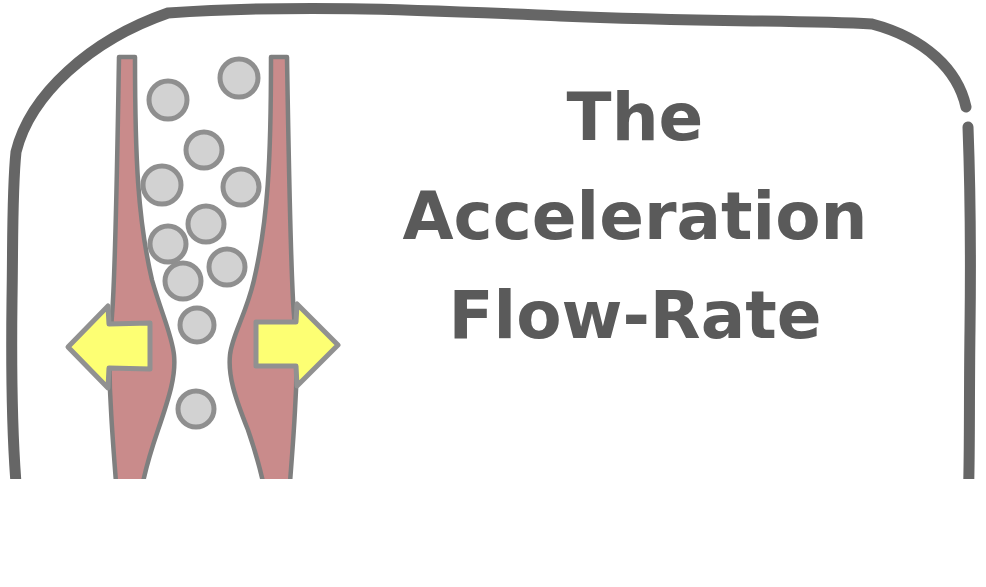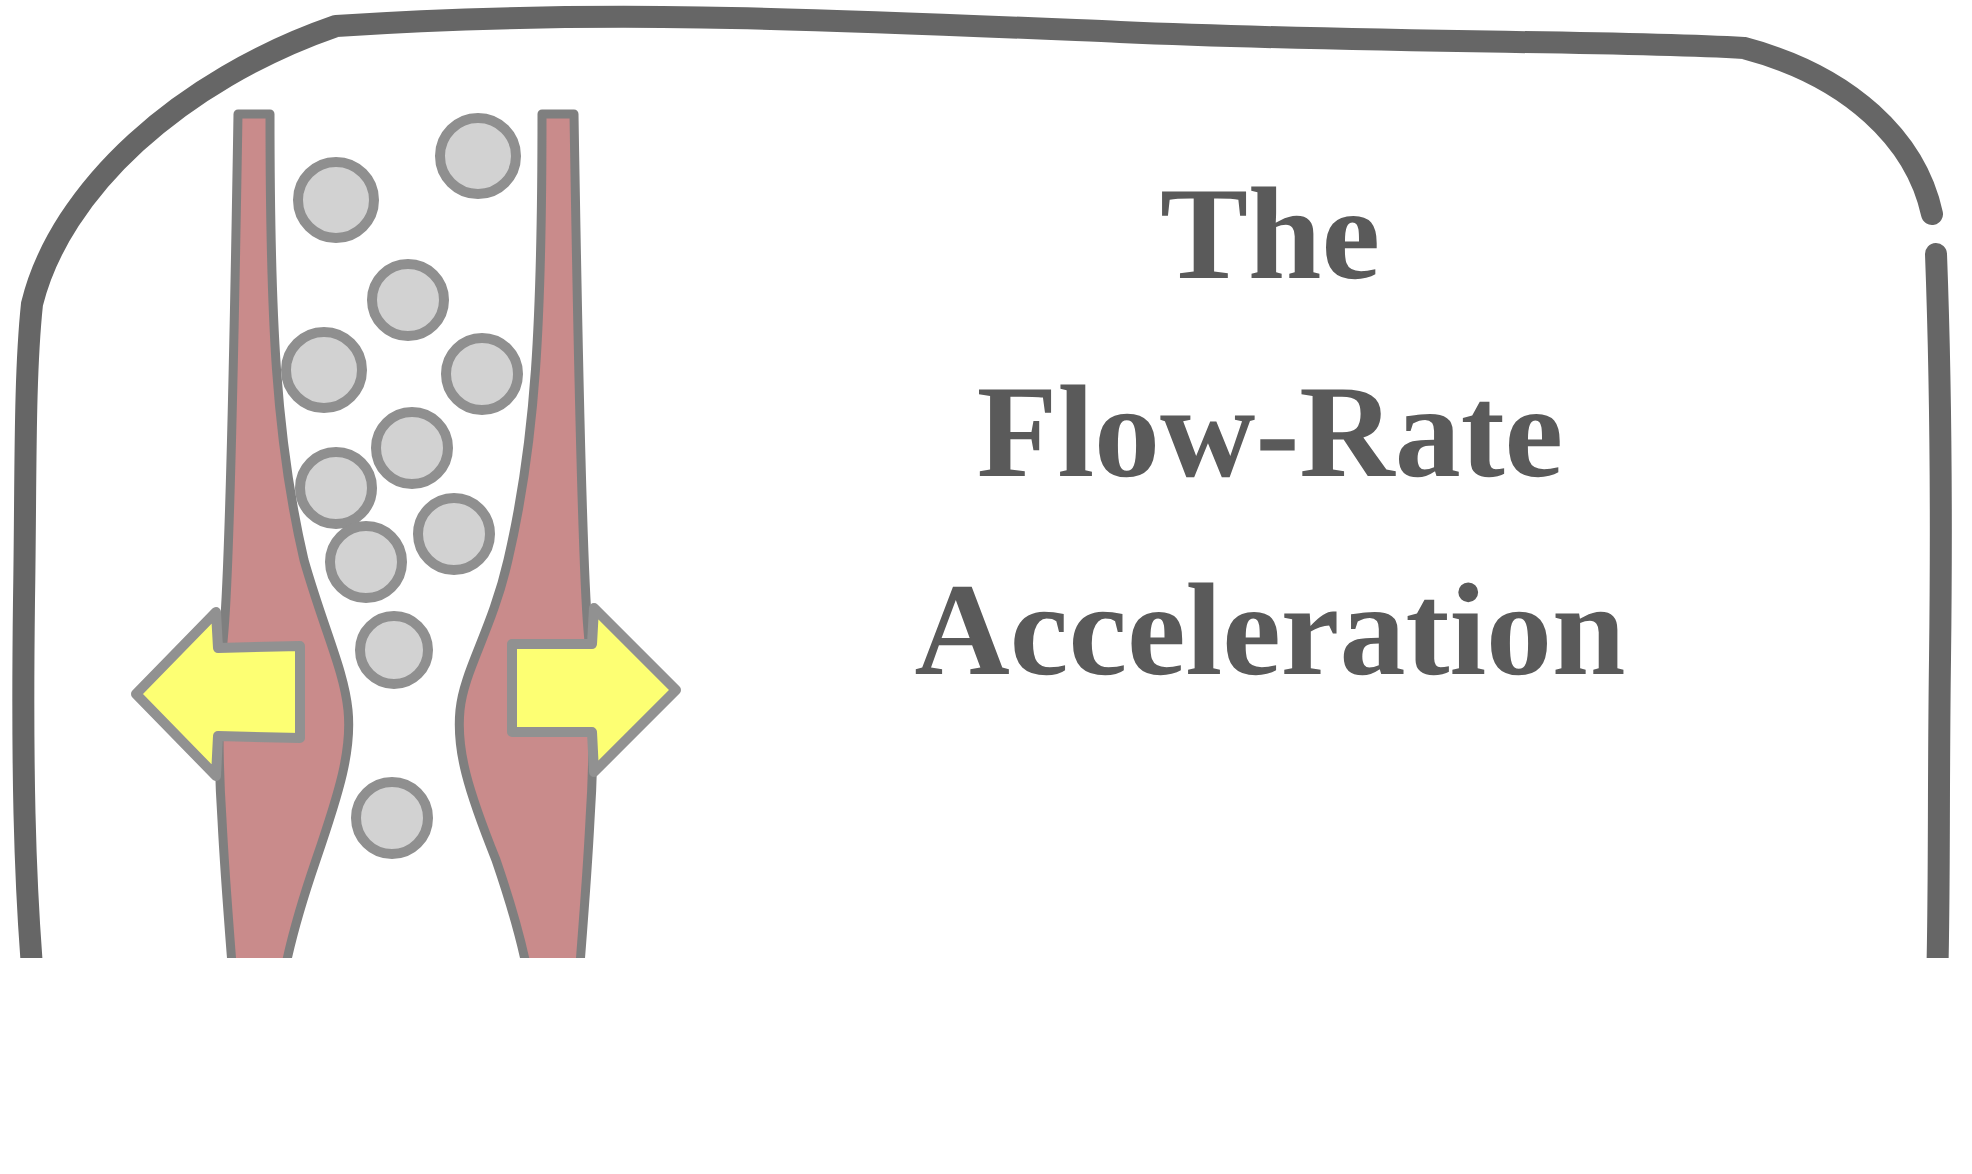--- a/index.html
+++ b/index.html
@@ -13,21 +13,20 @@
     --arrow-fill:#fdff73;
     --arrow-stroke:#919191;
   }
   html,body{margin:0;padding:0;}
   body{font-family:"DejaVu Sans", sans-serif;}
   .canvas{
     position:relative;
     width:986px;height:479px;
     background:var(--background);
     overflow:hidden;
-    font-family:Liberation Serif, serif;
   }
   .diagram-svg{position:absolute;left:0;top:0;width:986px;height:587px;}
   .frame-path{
     fill:none;
     stroke:var(--frame);
     stroke-width:11;
     stroke-linecap:round;
   }
   .wall{
     fill:var(--vessel-wall-fill);
@@ -120,17 +119,17 @@
         <circle cx="227" cy="267" r="18" class="particle"></circle>
         <circle cx="183" cy="281" r="18" class="particle"></circle>
         <circle cx="197" cy="325" r="17" class="particle"></circle>
         <circle cx="196" cy="409" r="18" class="particle"></circle>
         <circle cx="196" cy="507" r="18" class="particle"></circle>
       </g>
   </svg>
 
   <div class="title-block">
     <div class="title-line">The</div>
+    <div class="title-line">Acceleration</div>
     <div class="title-line">Flow-Rate</div>
-    <div class="title-line">Acceleration</div>
   </div>
 
 </div>
 
 </body></html>

